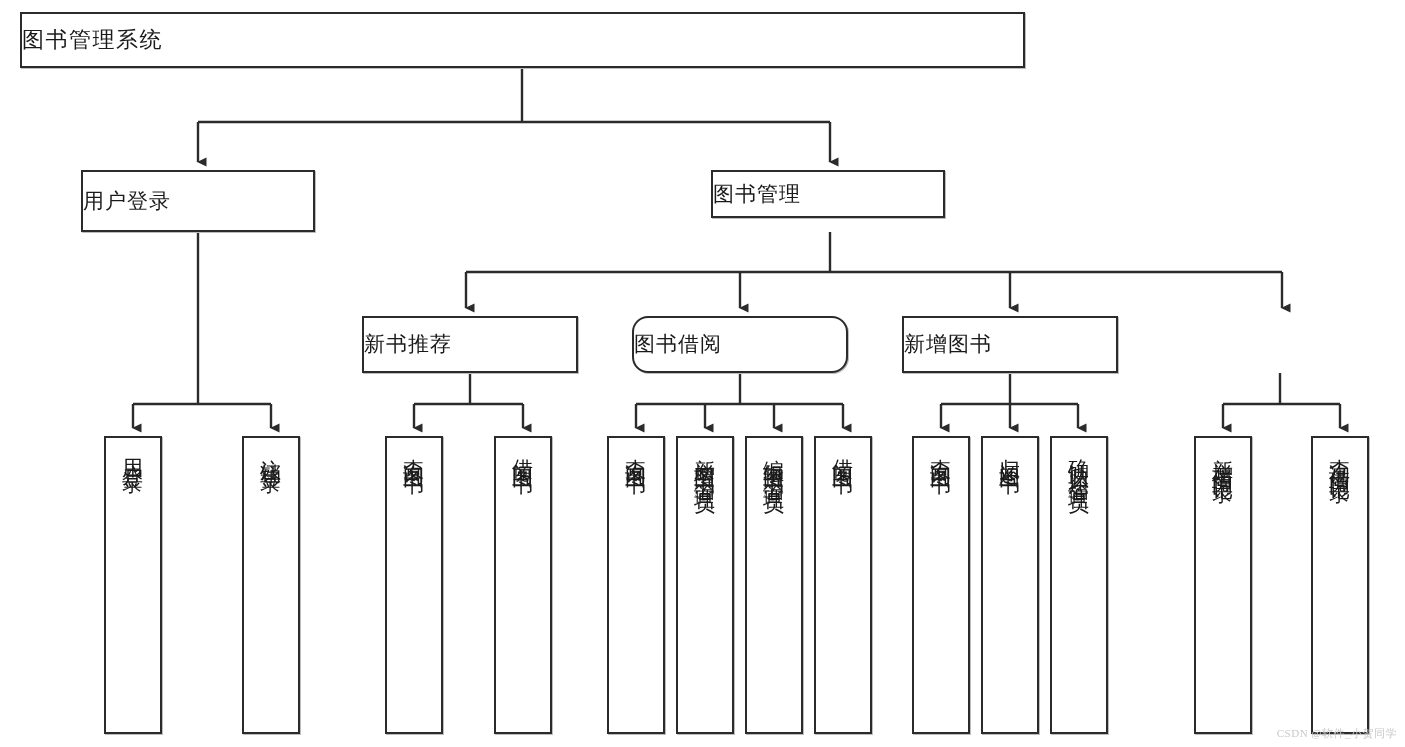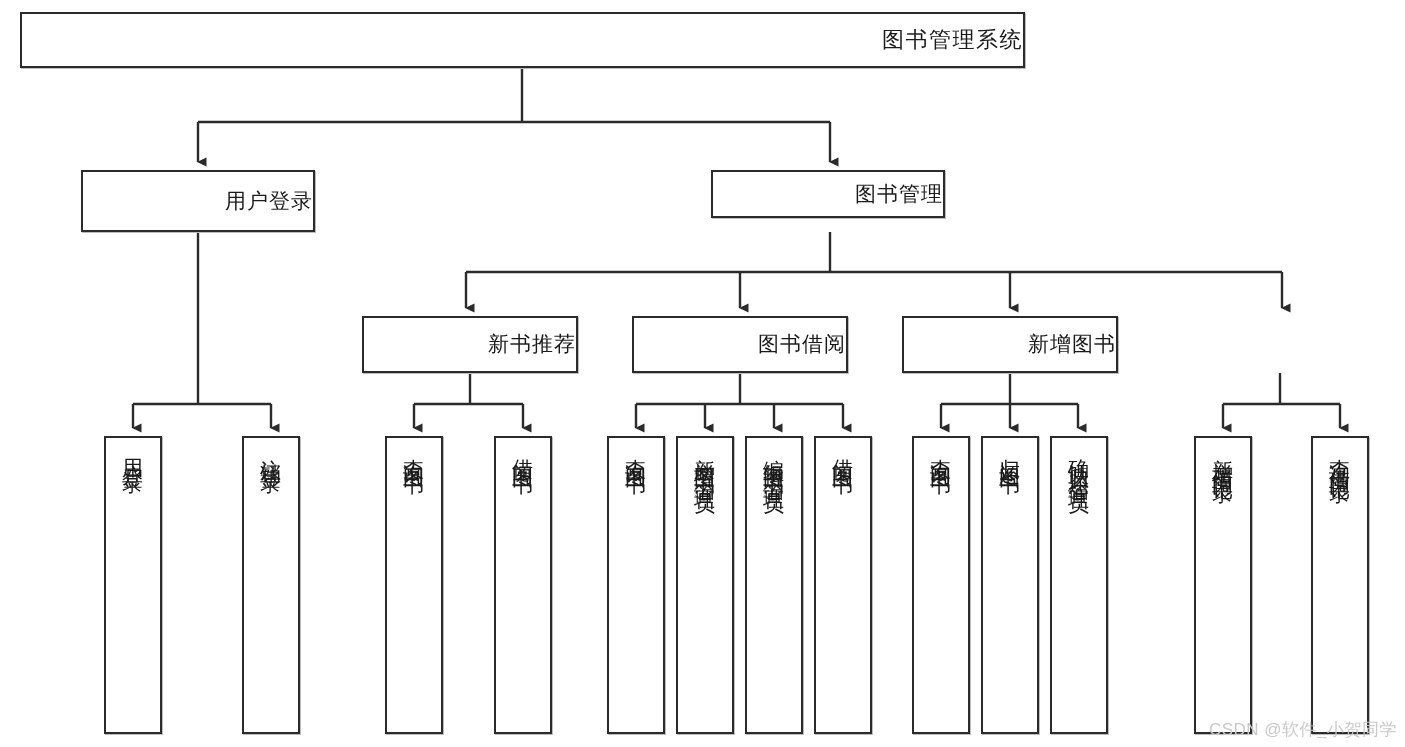--- a/index.html
+++ b/index.html
@@ -25,21 +25,21 @@
     pointer-events: none;
   }
   .node {
     position: absolute;
     box-sizing: border-box;
     background: #ffffff;
     border: 2px solid #2b2b2b;
     box-shadow: 1px 1px 0 0 #bdbdbd;
     display: flex;
     align-items: center;
-    justify-content: flex-end;
+    justify-content: flex-start;
     color: #1a1a1a;
     z-index: 2;
   }
   .node .label {
     display: block;
     text-align: center;
     line-height: 1.15;
     white-space: nowrap;
   }
   
@@ -64,25 +64,26 @@
     line-height: 1.0;
     letter-spacing: 5px;
     white-space: nowrap;
     height: auto;
     max-height: 280px;
   }
   #watermark {
     position: absolute;
     right: 8px;
     bottom: 6px;
-    font-size: 17px;
+    font-size: 11px;
     color: #c9c9c9;
     letter-spacing: 0.5px;
     z-index: 3;
     white-space: nowrap;
+    font-family: Liberation Serif, serif;
   }
 </style>
 </head>
 <body>
 
 <div id="canvas">
 
   <svg id="edges" viewBox="0 0 1405 747" xmlns="http://www.w3.org/2000/svg">
     <defs>
       <marker id="arrow" markerWidth="10" markerHeight="10" refX="5" refY="8.5" orient="auto" markerUnits="userSpaceOnUse">
@@ -145,21 +146,21 @@
   </div>
 
   <div class="node h" style="left:711px; top:170px; width:234px; height:48px;">
     <span class="label">图书管理</span>
   </div>
 
   <div class="node h" style="left:362px; top:316px; width:216px; height:57px;">
     <span class="label">新书推荐</span>
   </div>
 
-  <div class="node h" style="left:632px; top:316px; width:216px; height:57px;">
+  <div class="node h" style="left:632px; top:316px; width:216px; height:57px;border-radius:16px;">
     <span class="label">图书借阅</span>
   </div>
 
   <div class="node h" style="left:902px; top:316px; width:216px; height:57px;">
     <span class="label">新增图书</span>
   </div>
 
 
   <div class="node v" style="left:104px; top:436px; width:58px; height:298px;">
     <span class="label">用户登录</span>

